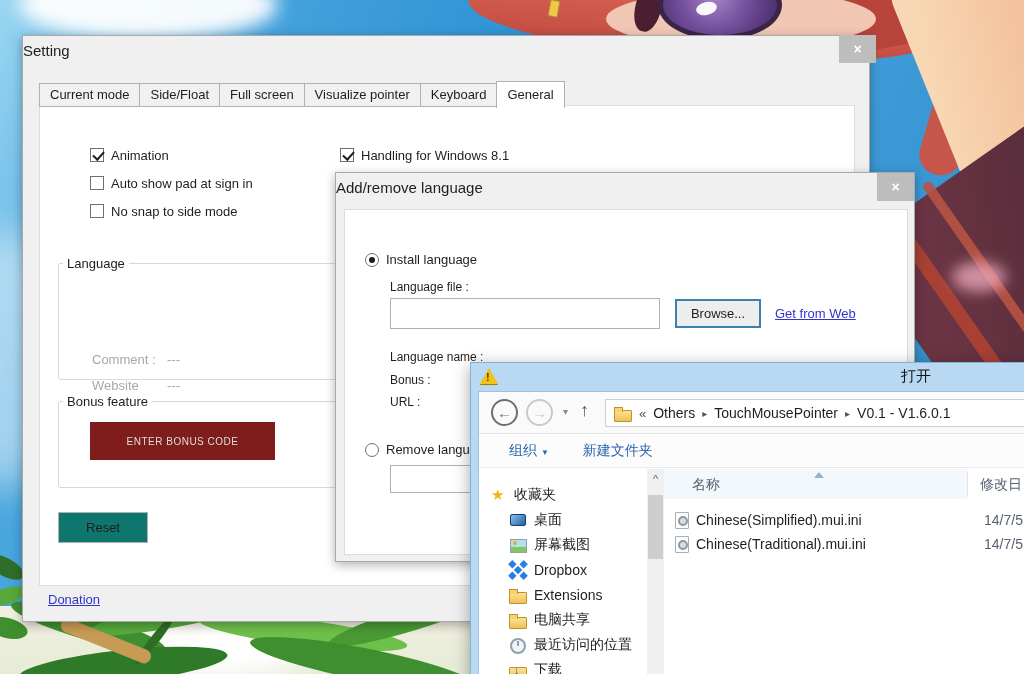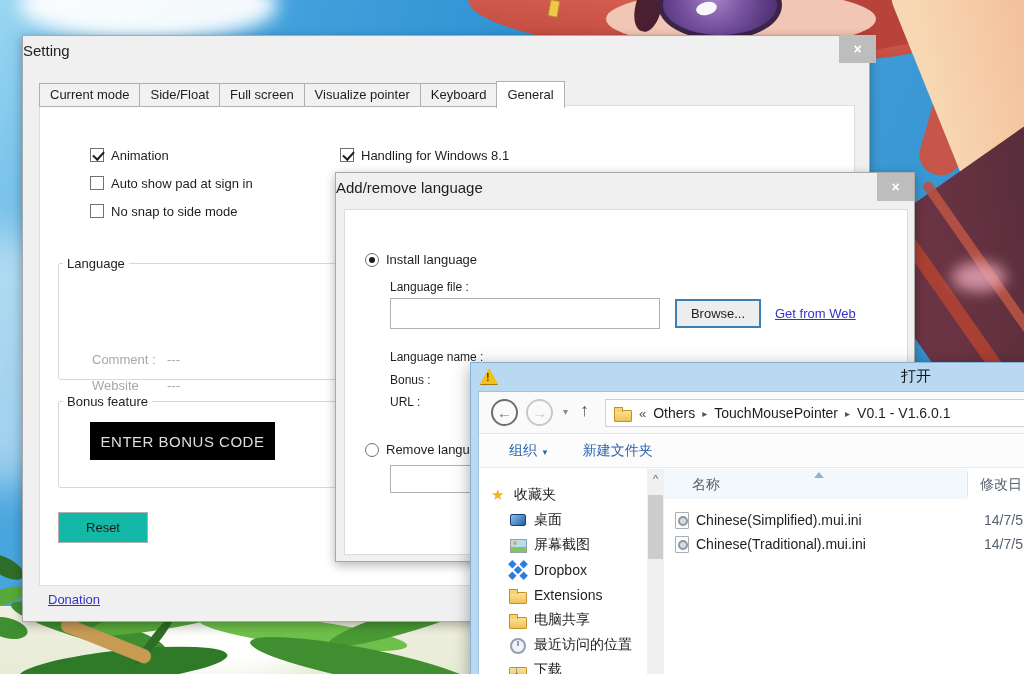--- a/index.html
+++ b/index.html
@@ -68,23 +68,23 @@
   .tab { height:24px; line-height:22px; padding:0 10px; font-size:13px; color:#1e1e1e; background:#f1f1f1;
          border:1px solid #b0b0b0; margin-right:-1px; }
   .tab.active { background:#fff; height:27px; margin-top:-2px; border-bottom:none; position:relative; z-index:5; padding-top:2px; }
   #setting-panel { left:16px; top:69px; width:816px; height:481px; z-index:1; }
   #grp-misc { left:18px; top:12px; width:746px; height:142px; }
   #grp-lang { left:18px; top:150px; width:302px; height:124px; }
   #grp-bonus { left:18px; top:288px; width:302px; height:94px; }
   #lang-dropdown { position:absolute; left:47px; top:182px; width:256px; height:27px; line-height:25px;
         background:linear-gradient(#f8f8f8,#ebebeb); border:1px solid #b5b5b5; font-size:13px; padding:0 8px; color:#1e1e1e; }
   .dim { color:#a8a8a8; font-size:13px; position:absolute;margin-top:24px; }
-  #bonus-btn { position:absolute; left:50px; top:316px; width:185px; height:38px; background:#000000; border:none;
-        color:#dedede; font-size:15px; letter-spacing:.5px; font-family:"Liberation Sans",sans-serif; }
-  #reset-btn { position:absolute; left:18px; top:406px; width:90px; height:31px; background:#14b8a6;
+  #bonus-btn { position:absolute; left:50px; top:316px; width:185px; height:38px; background:#7f1d1d; border:none;
+        color:#dedede; font-size:10px; letter-spacing:.5px; font-family:"Liberation Sans",sans-serif; }
+  #reset-btn { position:absolute; left:18px; top:406px; width:90px; height:31px; background:#0f766e;
         border:1px solid #b0b0b0; font-size:13px; color:#1e1e1e; font-family:"Liberation Sans",sans-serif; }
   #donation { position:absolute; left:25px; top:556px; }
 
   
   #langdlg { left:335px; top:172px; width:580px; height:390px; z-index:10; }
   #langdlg .close-btn { right:0; top:0; }
   #langdlg-panel { left:8px; top:36px; width:564px; height:346px; }
   .lbl { position:absolute; font-size:12px; color:#1e1e1e; }
   #ld-file-input { left:45px; top:88px; width:270px; height:31px; }
   #ld-browse { position:absolute; left:330px; top:89px; width:86px; height:29px; background:#ededed;

